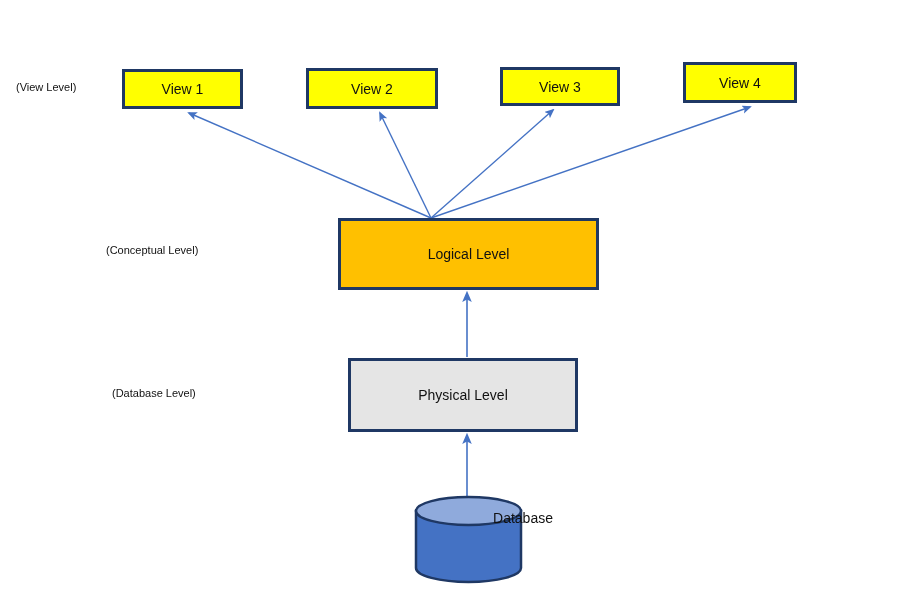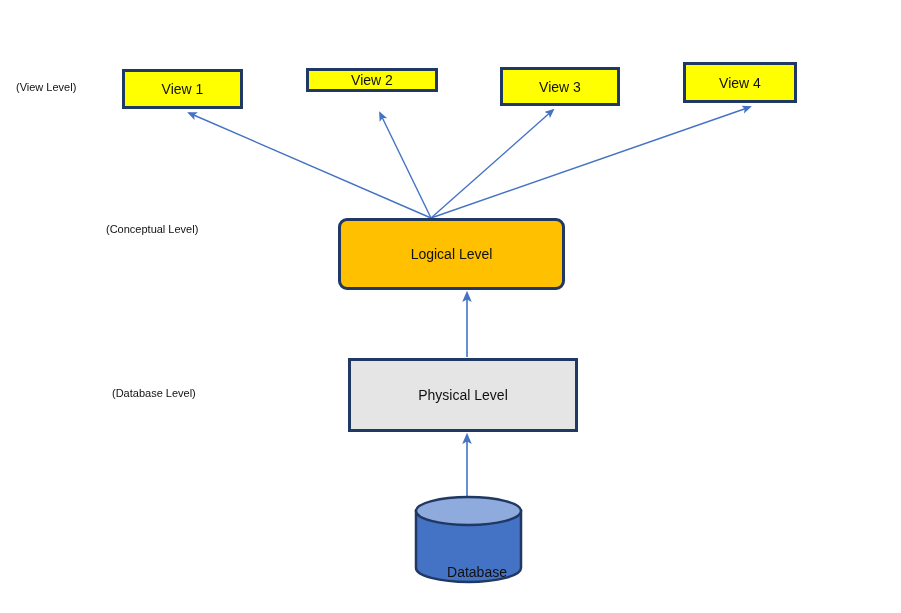--- a/index.html
+++ b/index.html
@@ -91,27 +91,27 @@
       <line x1="467" y1="499" x2="467" y2="435" stroke="#4472C4" stroke-width="1.6" marker-end="url(#arrowhead)"></line>
     </g>
 
     <g>
       <path d="M416,511 L416,568 A52.5,14 0 0 0 521,568 L521,511 Z" fill="#4472C4" stroke="#1F3864" stroke-width="2.5"></path>
       <ellipse cx="468.5" cy="511" rx="52.5" ry="14" fill="#8FAADC" stroke="#1F3864" stroke-width="2.5"></ellipse>
     </g>
   </svg>
 
   <div class="lvl-label" style="left:16px; top:81px;">(View Level)</div>
-  <div class="lvl-label" style="left:106px; top:223px;">(Conceptual Level)</div>
+  <div class="lvl-label" style="left:106px; top:244px;">(Conceptual Level)</div>
   <div class="lvl-label" style="left:112px; top:387px;">(Database Level)</div>
 
   <div class="box box-view" style="left:122px; top:69px; width:121px; height:40px; background:#FFFF00;">View 1</div>
-  <div class="box box-view" style="left:306px; top:68px; width:132px; height:24px; background:#FFFF00;">View 2</div>
+  <div class="box box-view" style="left:306px; top:68px; width:132px; height:41px; background:#FFFF00;">View 2</div>
   <div class="box box-view" style="left:500px; top:67px; width:120px; height:39px; background:#FFFF00;">View 3</div>
   <div class="box box-view" style="left:683px; top:62px; width:114px; height:41px; background:#FFFF00;">View 4</div>
 
-  <div class="box box-wide" style="left:338px; top:218px; width:227px; height:72px; background:#FFC000;border-radius:9px;">Logical Level</div>
+  <div class="box box-wide" style="left:338px; top:218px; width:261px; height:72px; background:#FFC000;">Logical Level</div>
 
   <div class="box box-wide" style="left:348px; top:358px; width:230px; height:74px; background:#e5e5e5;">Physical Level</div>
 
-  <div class="db-label" style="left:416px; top:564px; width:122px;">Database</div>
+  <div class="db-label" style="left:416px; top:510px; width:122px;padding-left:46px;">Database</div>
 
 </div>
 
 </body></html>

